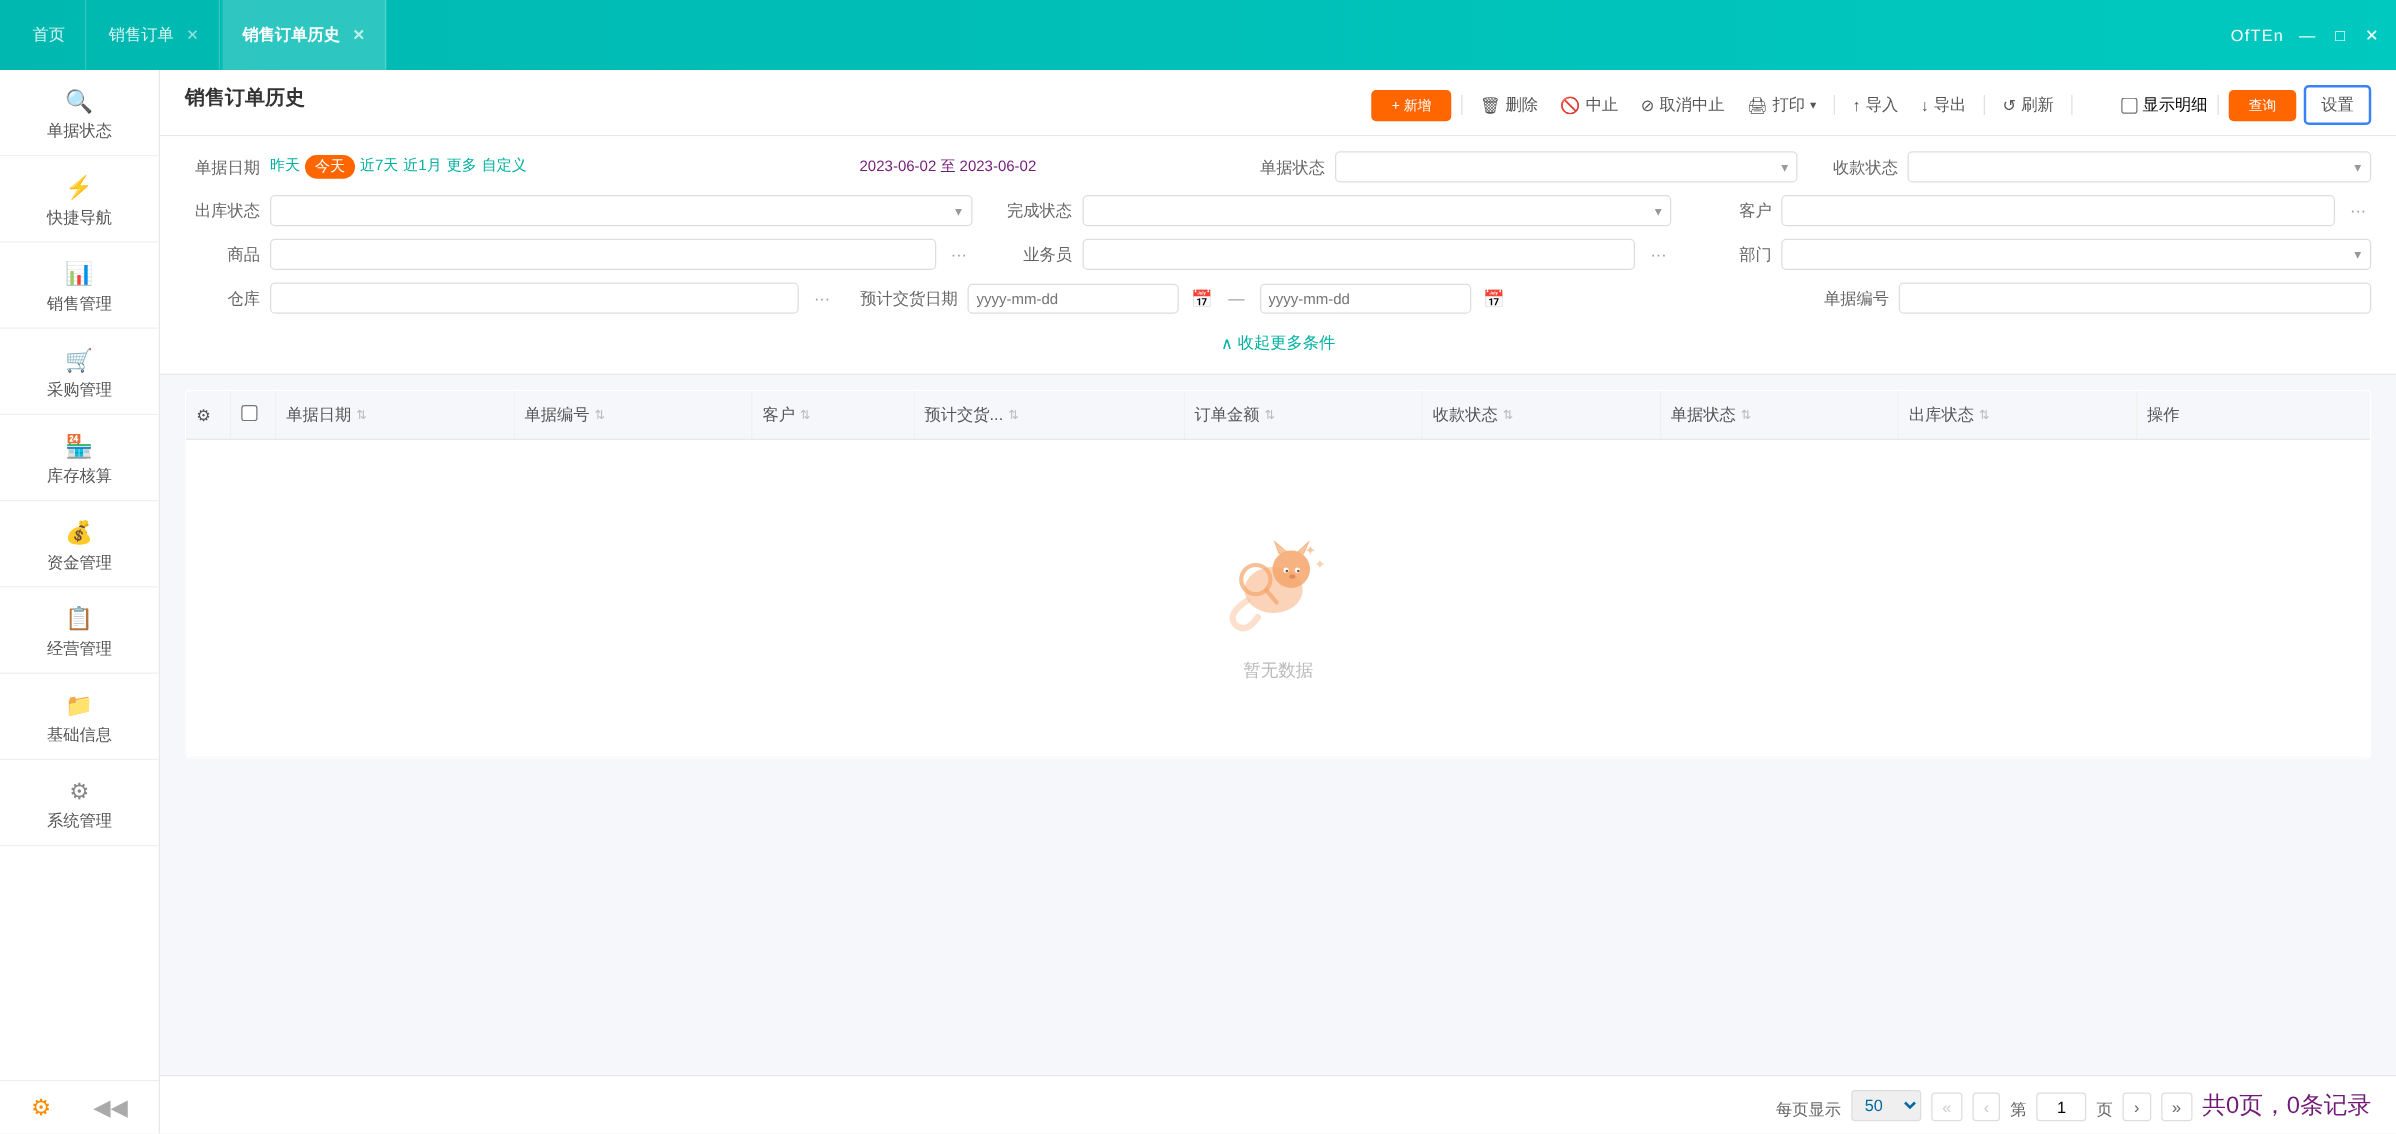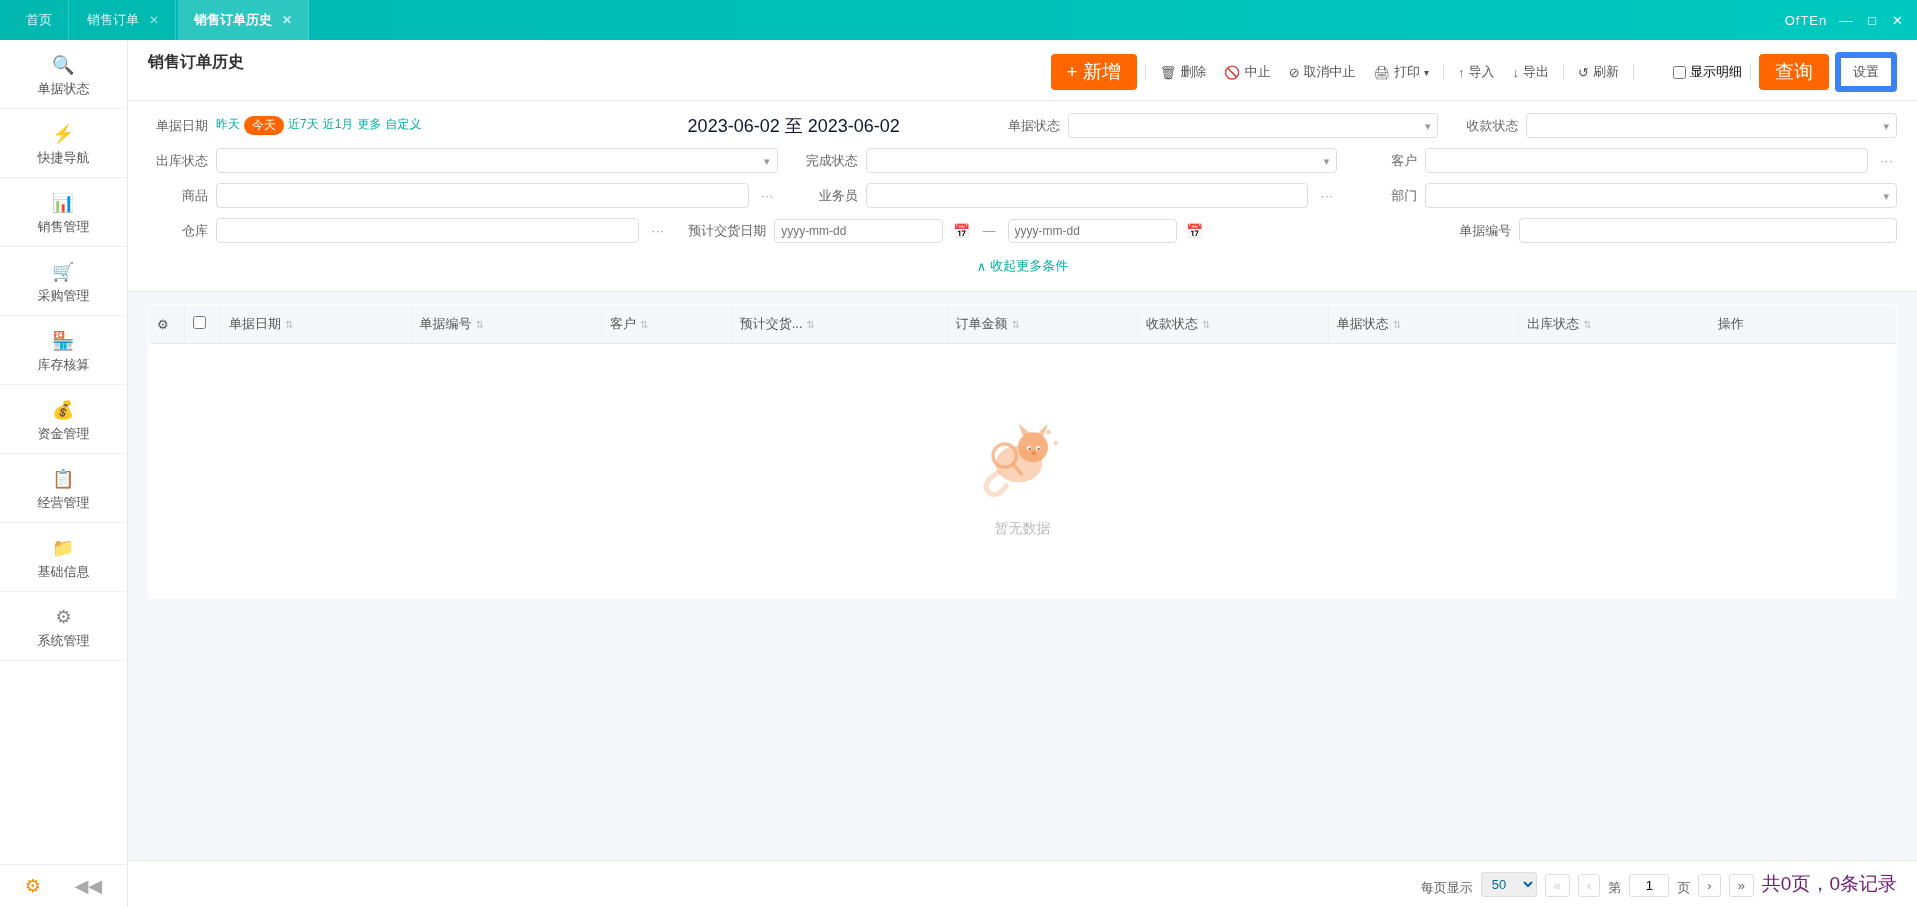--- a/index.html
+++ b/index.html
@@ -1,20 +1,20 @@
 <!DOCTYPE html>
 <html><head>
   <meta charset="utf-8">
   <style>
     * { box-sizing: border-box; margin: 0; padding: 0; font-family: 'Microsoft YaHei', Arial, sans-serif; font-size: 13px; }
     body { background: #f5f5f5; display: flex; flex-direction: column; height: 907px; overflow: hidden; }
 
     
     .topbar {
-      height: 40px;
+      height: 56px;
       background: linear-gradient(90deg, #00b8b0 0%, #00c9c0 100%);
       display: flex;
       align-items: center;
       justify-content: space-between;
       padding: 0 10px;
       flex-shrink: 0;
     }
     .topbar-tabs { display: flex; align-items: center; height: 100%; gap: 2px; }
     .topbar-tab {
       height: 100%;
@@ -66,22 +66,22 @@
     .toolbar-btn {
       display: flex;
       align-items: center;
       gap: 4px;
       color: #555;
       cursor: pointer;
       font-size: 13px;
       padding: 3px 6px;
       border-radius: 3px;
     }
-    .toolbar-btn-primary { background: #ff6600; color: #fff; padding: 5px 16px; border-radius: 4px; border: none; cursor: pointer; font-size: 19px; }
-    .toolbar-btn-outline { background: #fff; color: #555; padding: 5px 12px; border-radius: 4px; border: 6px solid #3b82f6; cursor: pointer; font-size: 13px; }
+    .toolbar-btn-primary { background: #ff6600; color: #fff; padding: 5px 16px; border-radius: 4px; border: none; cursor: pointer; font-size: 11px; }
+    .toolbar-btn-outline { background: #fff; color: #555; padding: 5px 12px; border-radius: 4px; border: 2px solid #3b82f6; cursor: pointer; font-size: 13px; }
     .toolbar-checkbox { display: flex; align-items: center; gap: 4px; padding-left: 31px; }
 
     
     .filter-area {
       background: #fff;
       padding: 12px 20px;
       border-bottom: 1px solid #e8e8e8;
     }
     .filter-row { display: flex; align-items: center; gap: 20px; margin-bottom: 10px; flex-wrap: nowrap; }
     .filter-item { display: flex; align-items: center; gap: 8px; flex: 1; min-width: 0; }
@@ -110,21 +110,21 @@
       -webkit-appearance: none;
       cursor: pointer;
       min-width: 0;
     }
     .filter-select-wrap { flex: 1; position: relative; min-width: 0; }
     .filter-select-wrap::after { content: '▾'; position: absolute; right: 8px; top: 50%; transform: translateY(-50%); color: #999; pointer-events: none; font-size: 11px; }
     .filter-select-wrap select { width: 100%; }
     .date-range { display: flex; gap: 4px; flex: 1; }
     .date-badge { background: #ff6600; color: #fff; border-radius: 10px; padding: 1px 8px; font-size: 12px; cursor: pointer; }
     .date-text { color: #00b0a0; font-size: 12px; cursor: pointer; }
-    .date-value { font-size: 18px; color: #0f172a; }
+    .date-value { font-size: 12px; color: #701a75; }
     .ellipsis-btn { color: #999; cursor: pointer; padding: 0 4px; }
     .filter-date-input { border: 1px solid #ddd; border-radius: 4px; padding: 4px 6px; font-size: 12px; color: #999; min-width: 90px; }
     .filter-date-dash { color: #999; margin: 0 4px; }
     .calendar-icon { color: #ccc; cursor: pointer; margin-left: 2px; font-size: 14px; }
     .collapse-btn { display: flex; align-items: center; justify-content: center; gap: 4px; color: #00b0a0; cursor: pointer; font-size: 12px; width: 100%; padding: 4px 0; }
 
     
     .table-area { flex: 1; overflow: auto; padding: 12px 20px; }
     .data-table { width: 100%; border-collapse: collapse; background: #fff; border: 1px solid #e8e8e8; border-radius: 4px; overflow: hidden; }
     .data-table thead { background: #f5f7fa; }

